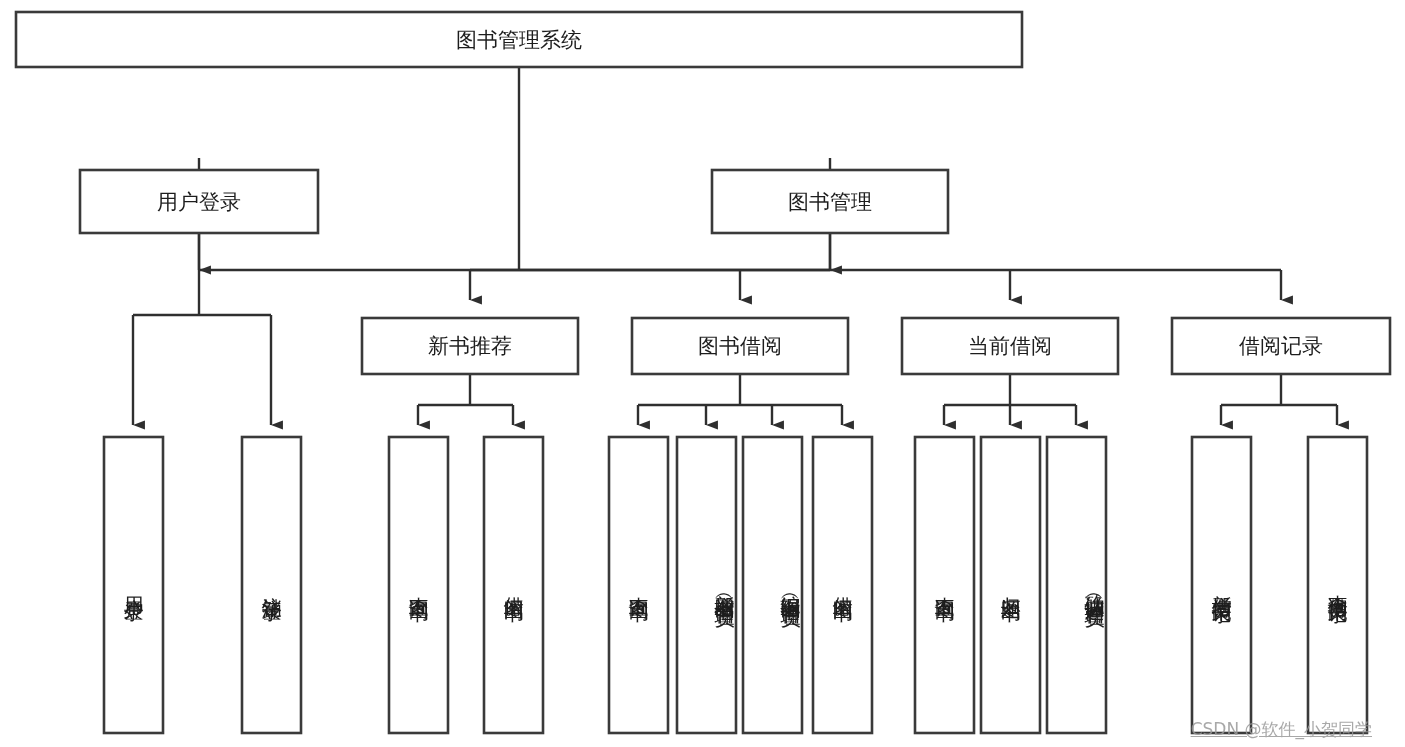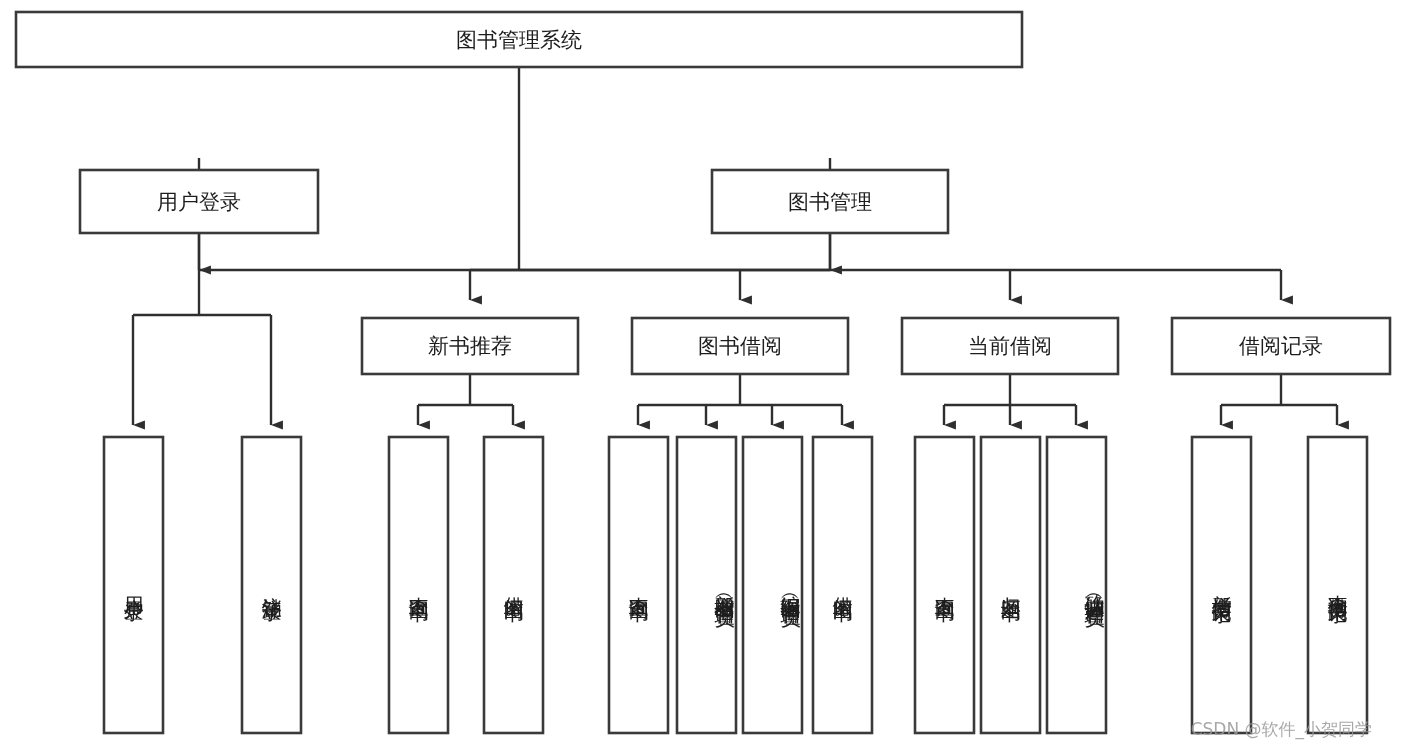--- a/index.html
+++ b/index.html
@@ -62,20 +62,21 @@
   }
   #watermark {
     position: absolute;
     right: 8px;
     bottom: 6px;
     font-family: "DejaVu Sans", "Liberation Sans", sans-serif;
     font-size: 17px;
     color: #9a9a9a;
     opacity: 0.85;
     white-space: nowrap;
+    text-decoration: underline;
   }
 </style>
 </head>
 <body>
 
 <div id="diagram-root">
 
   <svg id="tree-svg" viewBox="0 0 1405 747">
     <defs>
       <marker id="arrow" viewBox="0 0 12 14" refX="6" refY="13" markerWidth="11" markerHeight="13" orient="auto-start-reverse" markerUnits="userSpaceOnUse">

